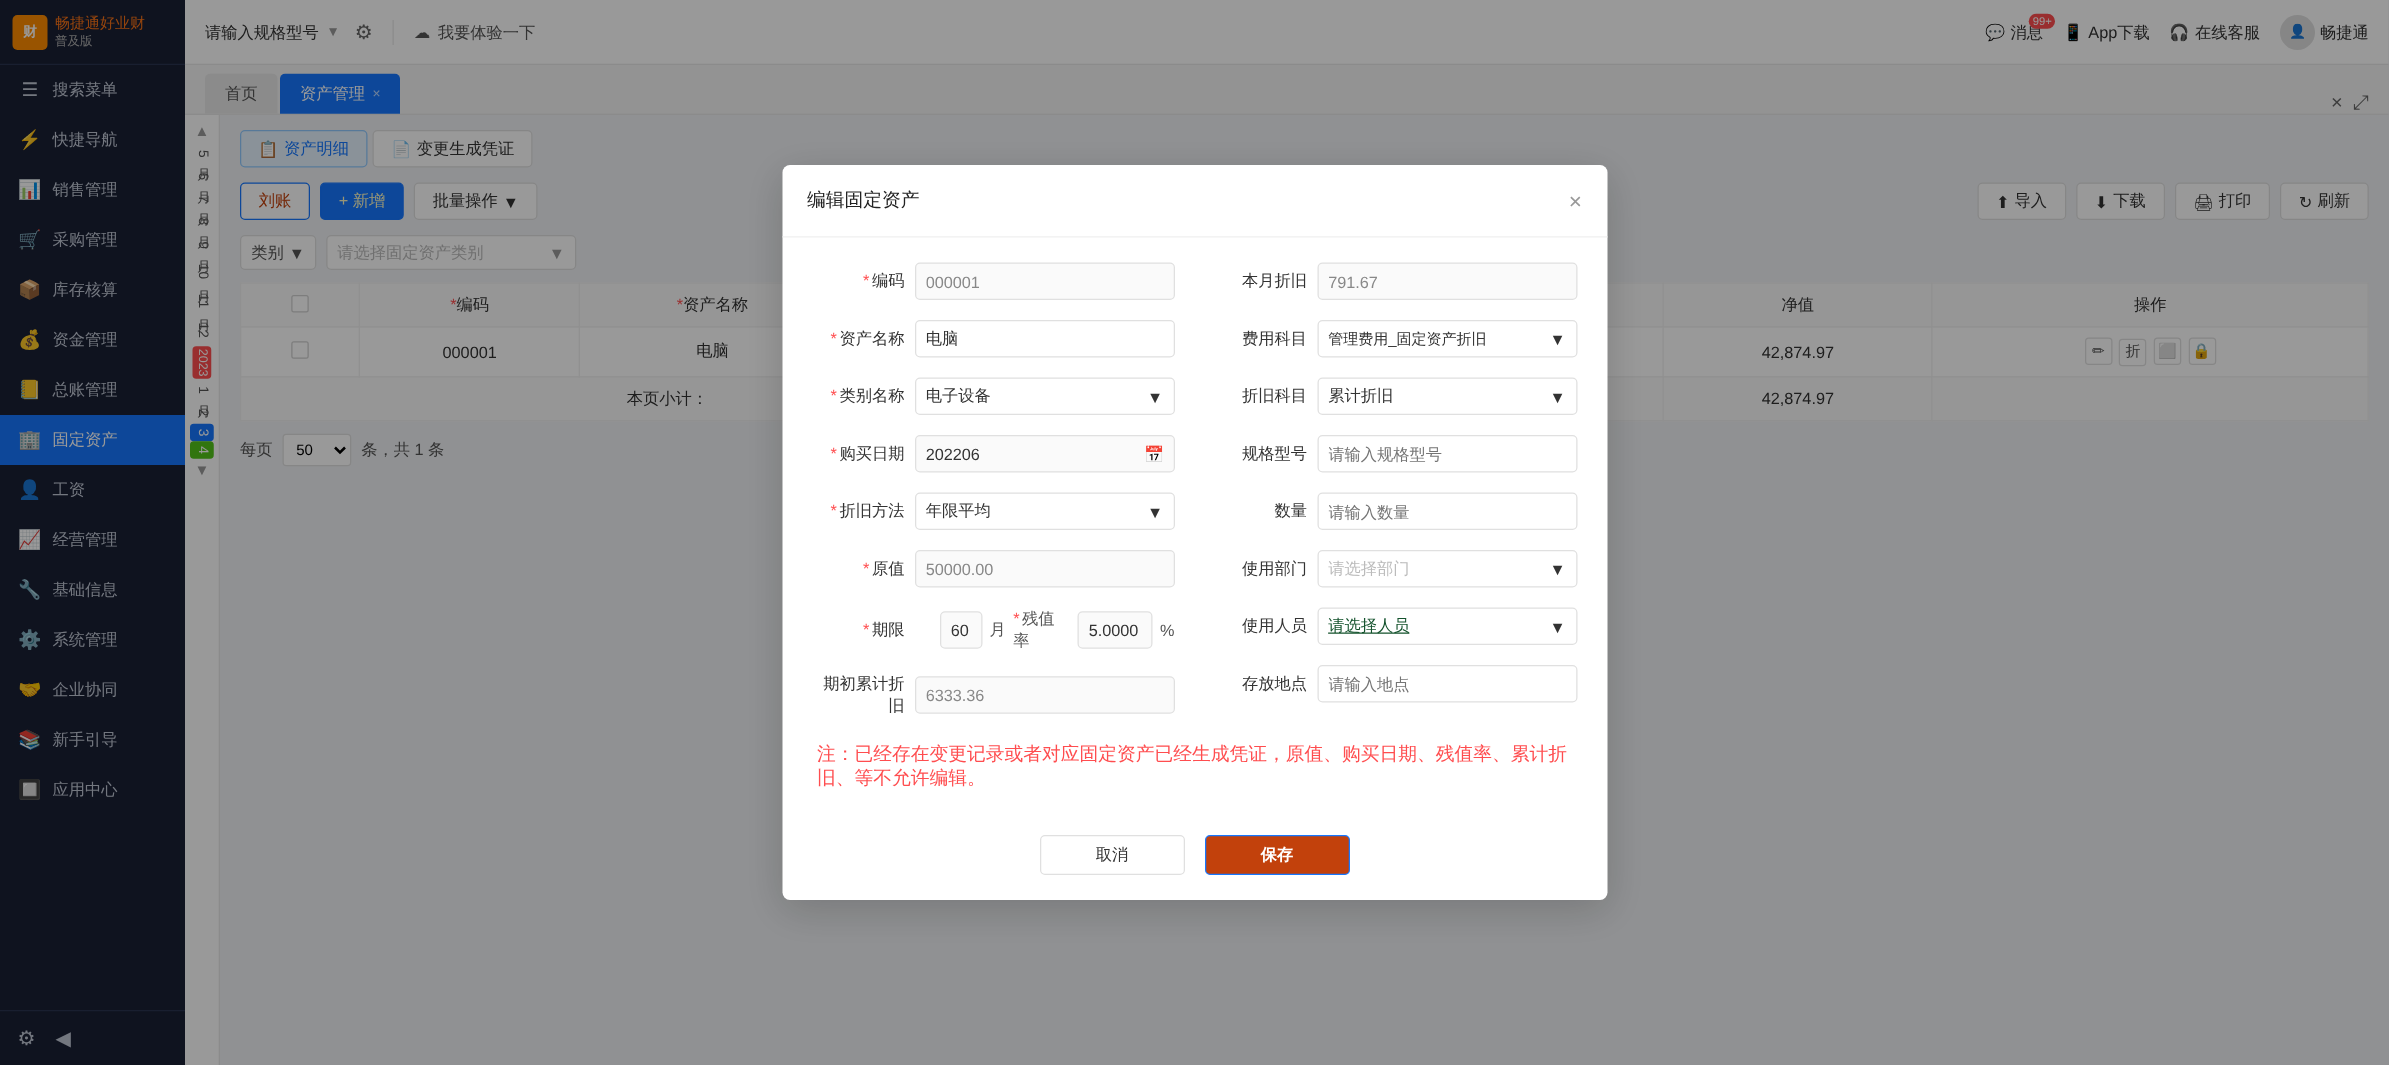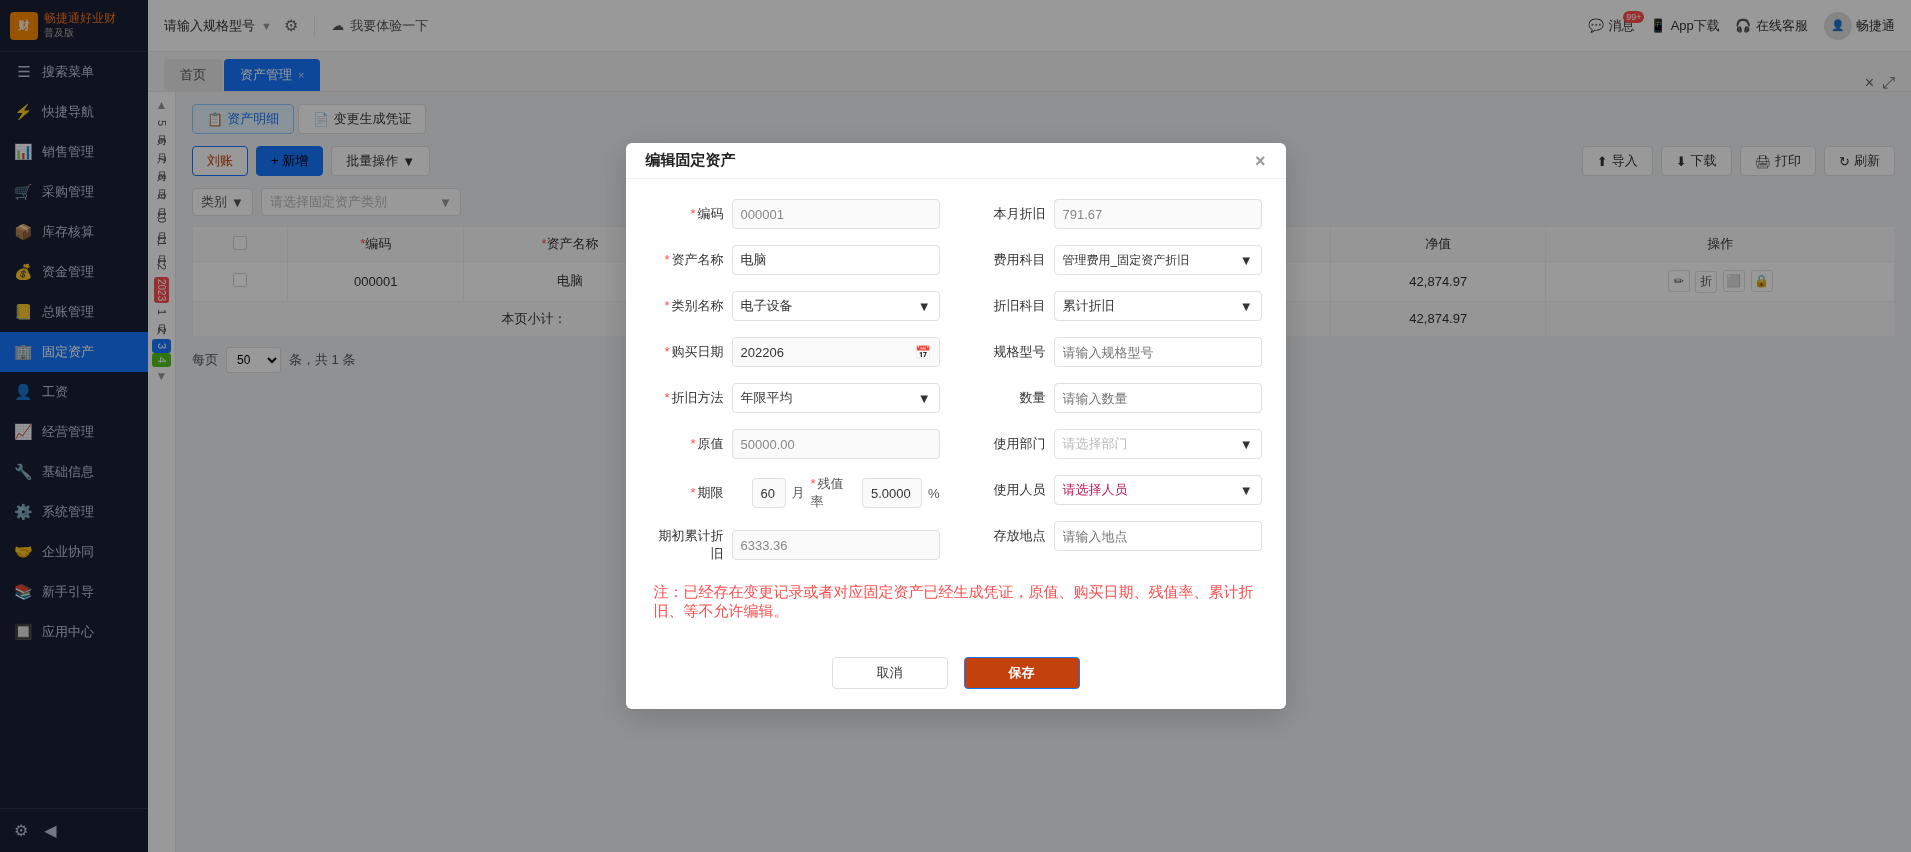--- a/index.html
+++ b/index.html
@@ -294,21 +294,21 @@
       border-radius: 4px;
       font-size: 13px;
       cursor: pointer;
       display: flex;
       align-items: center;
       gap: 4px;
       color: #333;
     }
     .toolbar-btn.primary {
       background: #1677ff;
-      color: #000000;
+      color: #fef9c3;
       border-color: #1677ff;
     }
     .toolbar-btn.blue-outline {
       background: #fff;
       color: #c2410c;
       border-color: #1677ff;
     }
     .toolbar-right { margin-left: auto; display: flex; align-items: center; gap: 8px; }
 
     
@@ -448,27 +448,27 @@
     .modal {
       background: #fff;
       border-radius: 6px;
       width: 660px;
       max-width: 95%;
       padding: 0;
       box-shadow: 0 8px 32px rgba(0,0,0,0.18);
       position: relative;
     }
     .modal-header {
-      height: 36px;
+      height: 58px;
       display: flex;
       align-items: center;
       padding: 12px 20px;
       border-bottom: 1px solid #f0f0f0;
       font-size: 15px;
-      font-weight: 700;
+      font-weight: 400;
       color: #222;
     }
     .modal-close {
       margin-left: auto;
       font-size: 18px;
       color: #999;
       cursor: pointer;
       line-height: 1;
     }
     .modal-body {
@@ -987,21 +987,21 @@
               <span style="color:#bbb;">请选择部门</span>
               <span>▼</span>
             </div>
           </div>
 
           <div class="modal-field">
             <div class="modal-field-label">
               <span>使用人员</span>
             </div>
             <div class="modal-select">
-              <span style="color:#be185d;">请选择人员</span>
+              <span style="color:#14532d;text-decoration:underline;">请选择人员</span>
               <span>▼</span>
             </div>
           </div>
 
           <div class="modal-field">
             <div class="modal-field-label">
               <span>存放地点</span>
             </div>
             <input class="modal-input" type="text" placeholder="请输入地点" style="">
           </div>

